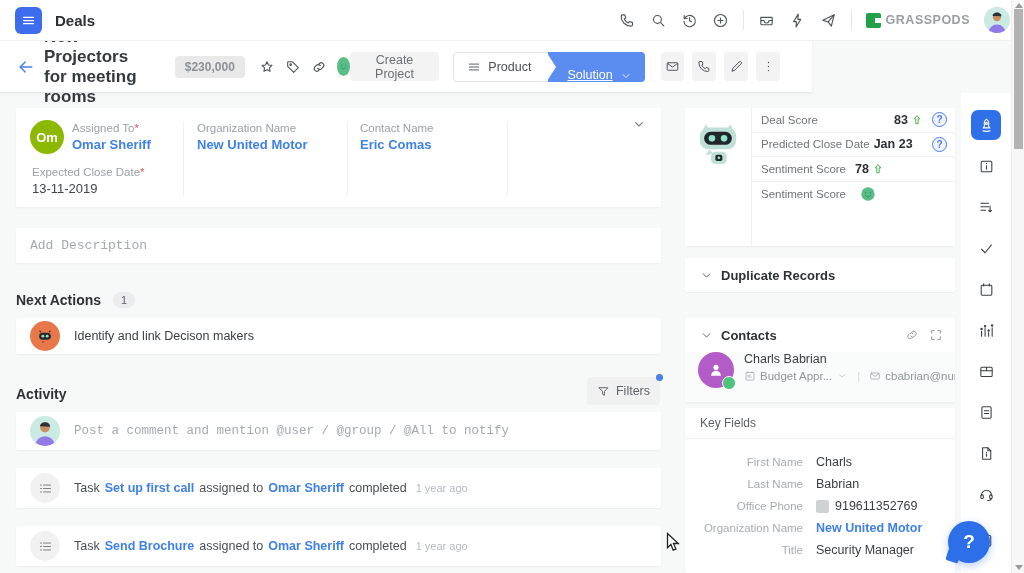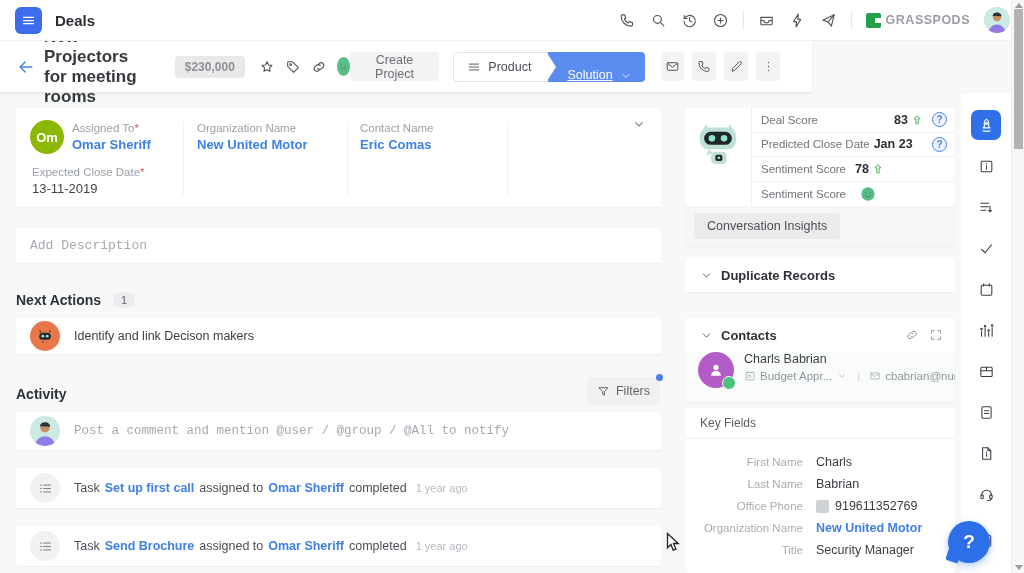--- a/index.html
+++ b/index.html
@@ -441,23 +441,20 @@
           <span>Sentiment Score</span>
           <svg class="mini-smiley" viewBox="0 0 24 24">
               <circle cx="12" cy="12" r="10" fill="#58bd87"></circle>
               <circle cx="8.5" cy="10" r="1.1" fill="#2e8d5f"></circle>
               <circle cx="15.5" cy="10" r="1.1" fill="#2e8d5f"></circle>
               <path d="M8 14c1 1.7 2.6 2.5 4 2.5s3-.8 4-2.5" stroke="#2e8d5f" stroke-width="1.5" fill="none" stroke-linecap="round"></path>
             </svg>
         </div>
       </div>
     </div>
-    <div class="ai-bottom">
-      <button class="ci-btn">Conversation Insights</button>
-    </div>
   </section>
 
   <section class="card dup-card">
     <svg class="ic chev" viewBox="0 0 24 24" style="width:13px;height:13px;">
         <path d="m6 9 6 6 6-6"></path>
       </svg>
     <span>Duplicate Records</span>
   </section>
 
   <section class="card contacts-card">

